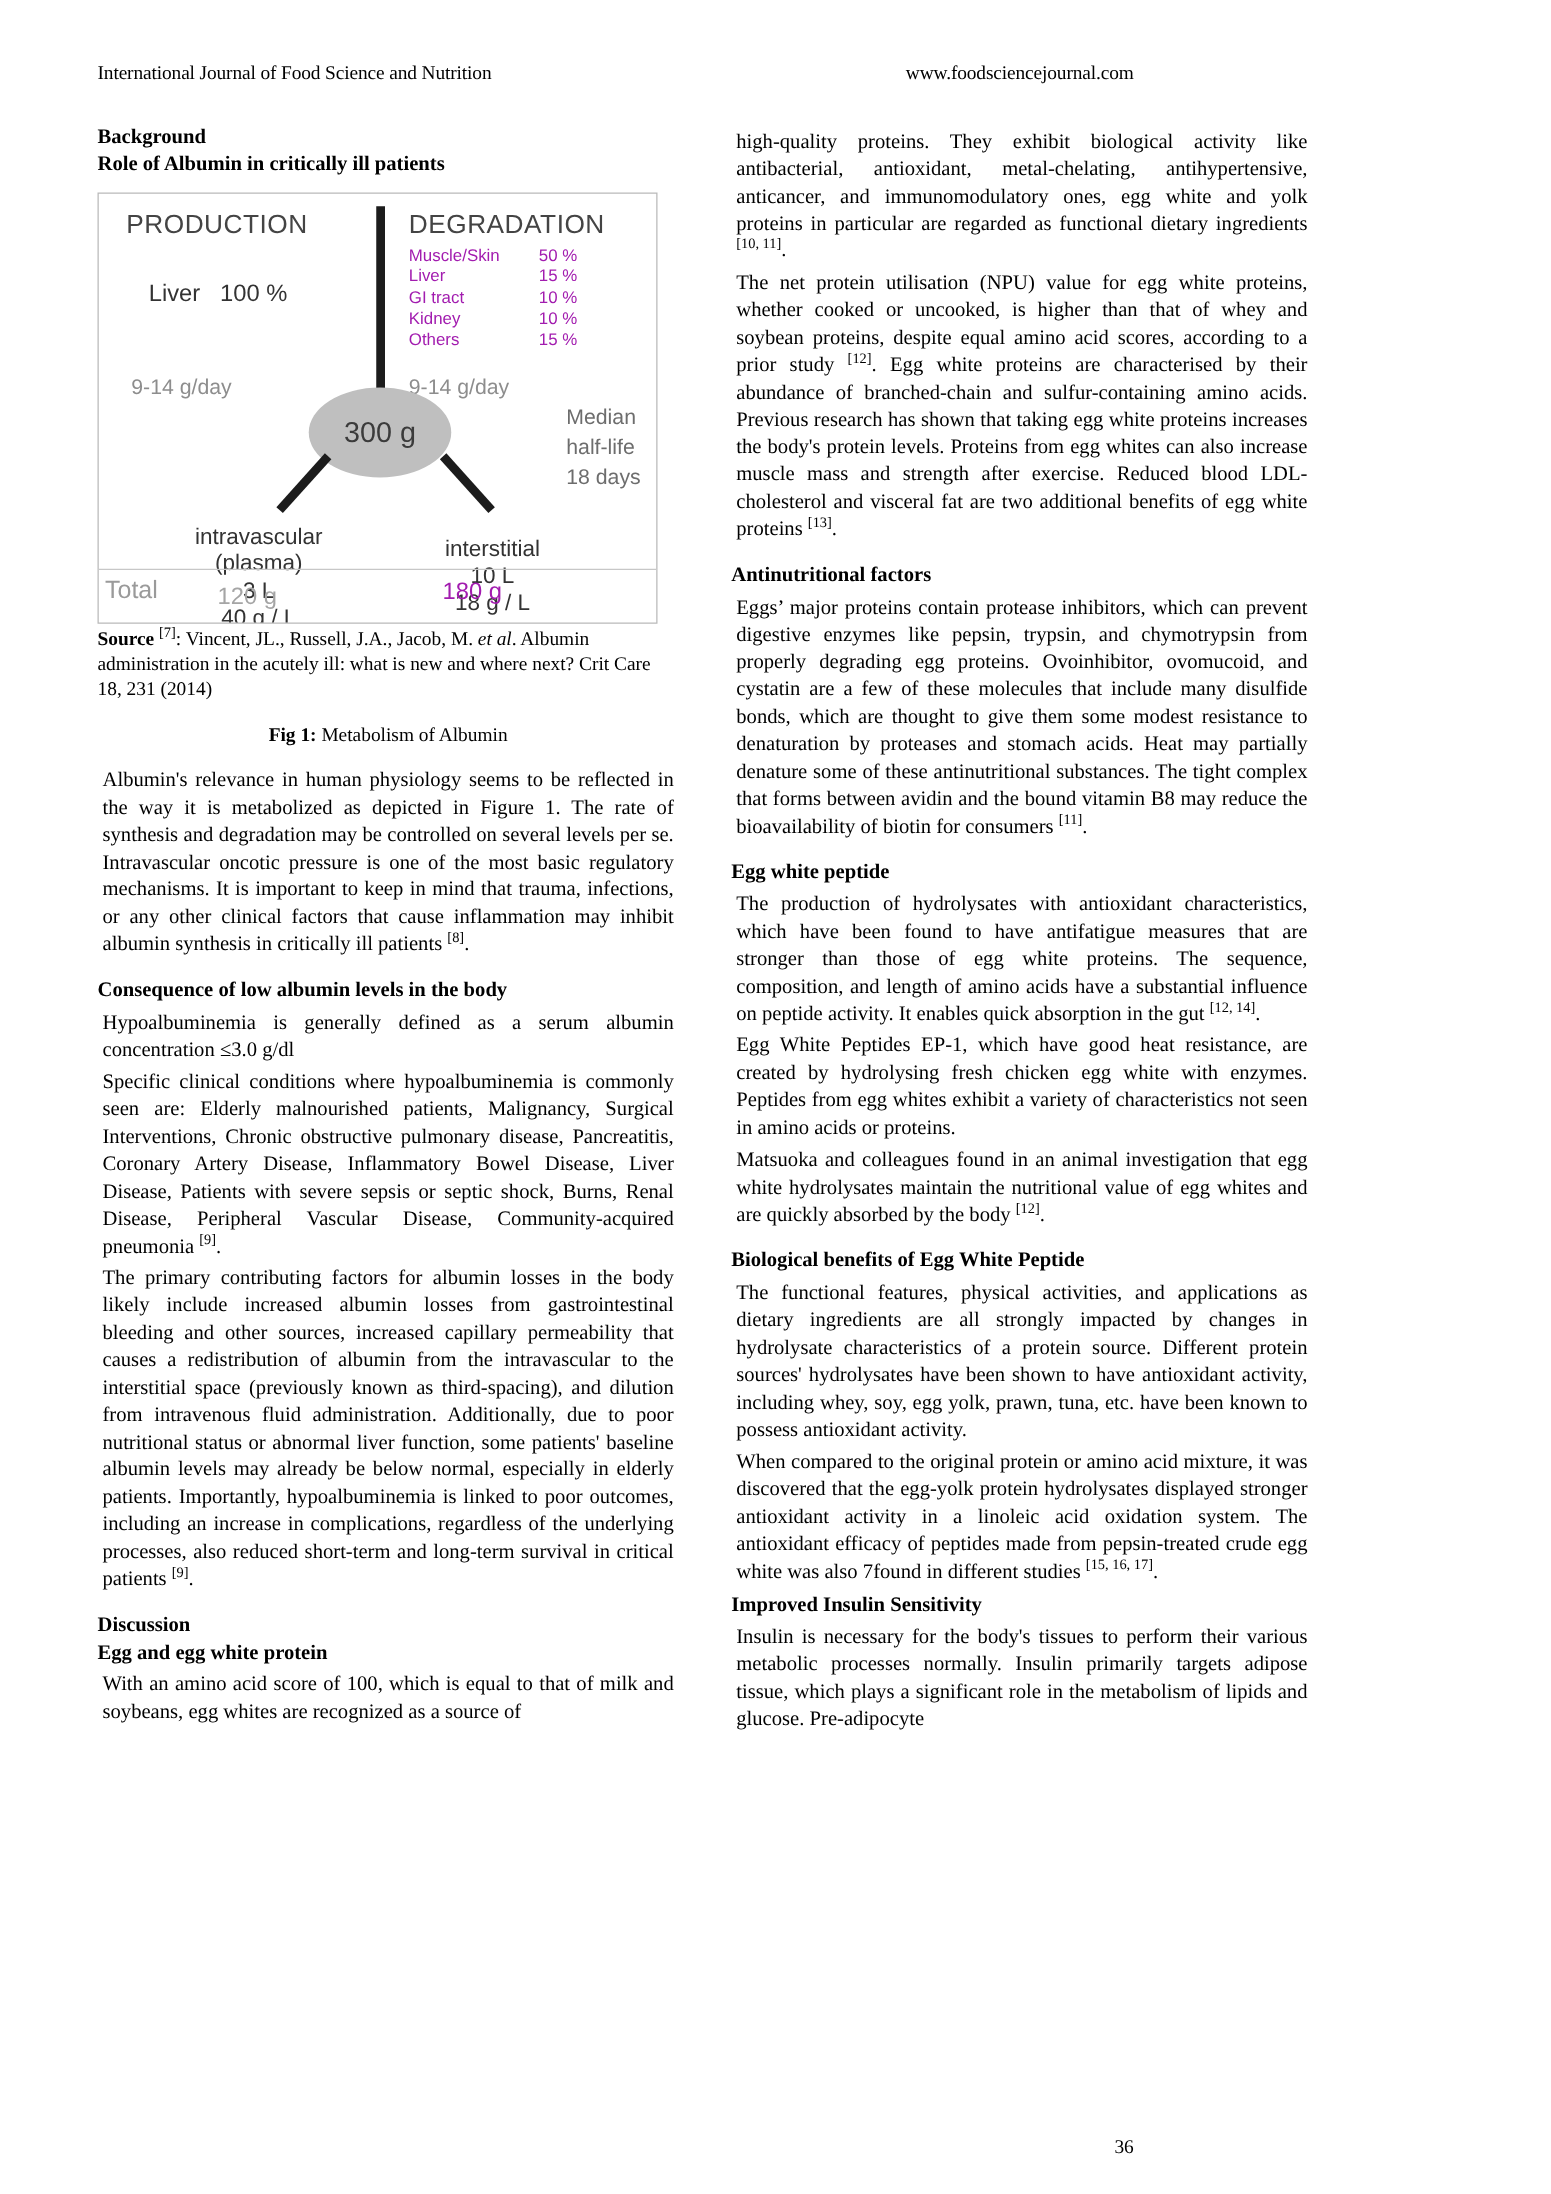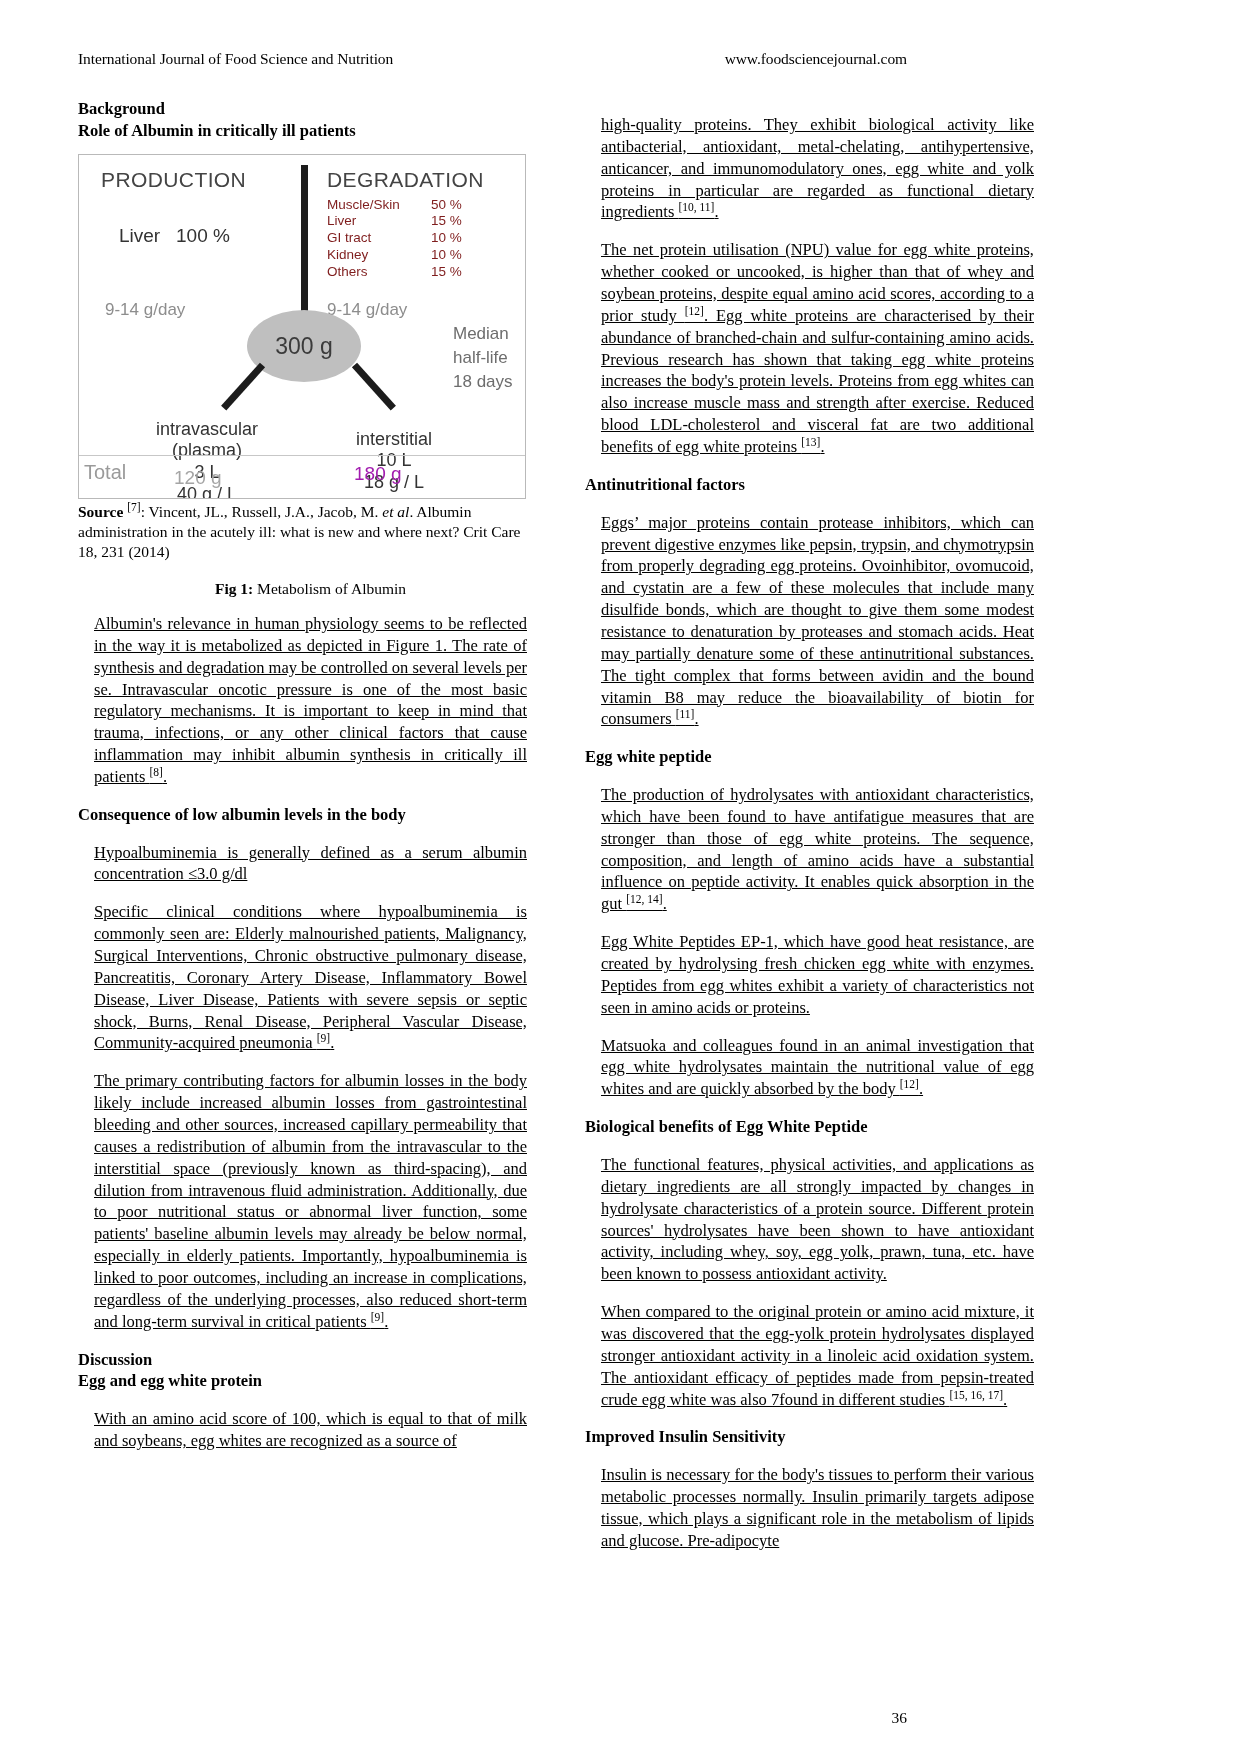--- a/index.html
+++ b/index.html
@@ -54,25 +54,24 @@
   }
   h3.sub {
     font-size: 16.5px;
     font-weight: bold;
     margin: 0;
     line-height: 1.32;
   }
   p.body {
     font-size: 16.5px;
     line-height: 1.325;
-    margin: 16px;
+    margin: 4px;
     text-align: justify;
     text-justify: inter-word;
     hyphens: none;
-    text-decoration: underline;
   }
   p.gap { margin-top: 15px; }
   sup { font-size: 11.5px; vertical-align: super; line-height: 0; }
   .ital { font-style: italic; }
 
   
   .figure-wrap { margin-top: 12px; }
   .figbox {
     position: relative;
     width: 448px;
@@ -95,21 +94,21 @@
   }
   .t-degr {
     left: 248px; top: 13px;
     font-size: 21px; letter-spacing: 0.4px; color: #444;
   }
   .deg-table {
     position: absolute;
     left: 248px; top: 42px;
     font-size: 13.5px;
     line-height: 1.25;
-    color: #7f1d1d;
+    color: #a21caf;
   }
   .deg-row { display: flex; width: 152px; }
   .deg-row .nm { flex: 1 1 auto; }
   .deg-row .pc { flex: 0 0 48px; text-align: left; }
 
   .t-liver {
     left: 40px; top: 70px;
     font-size: 19px; color: #333;
   }
   .t-left-flux {

